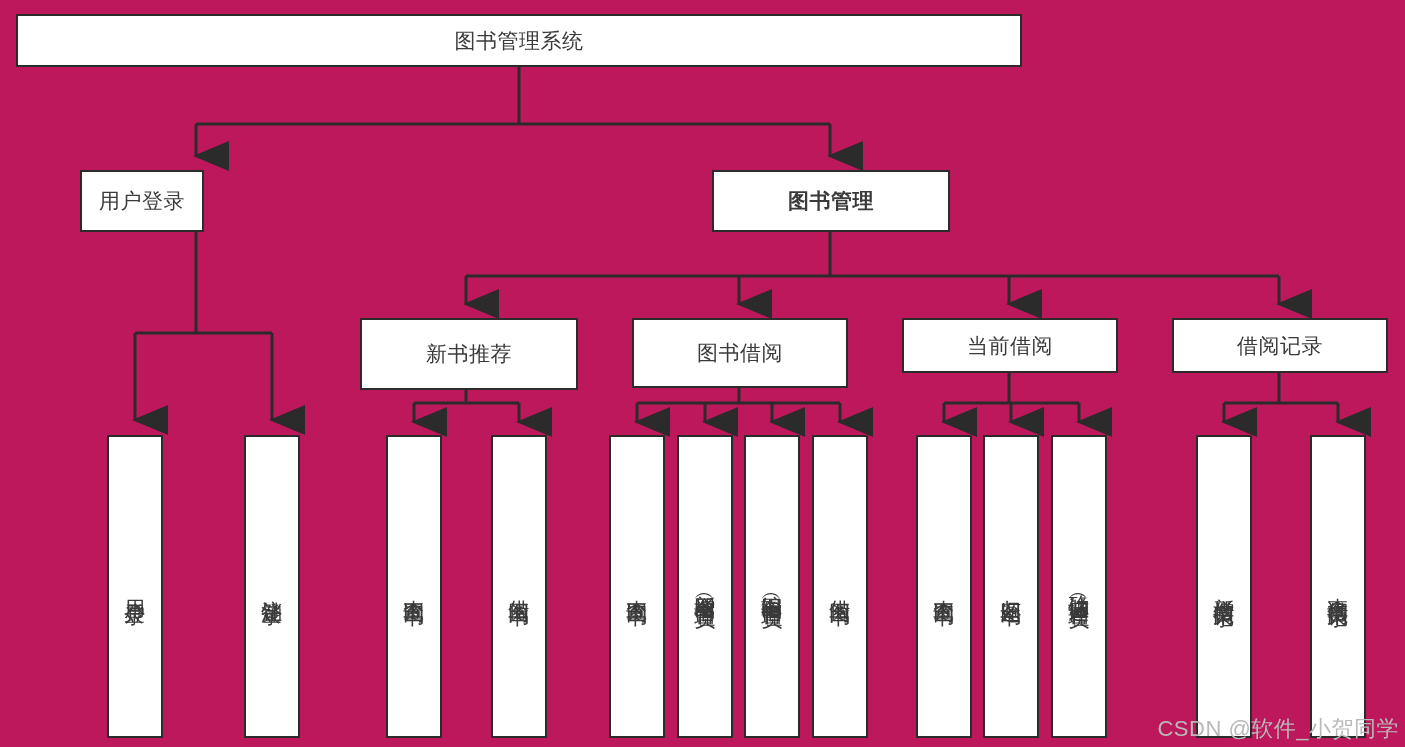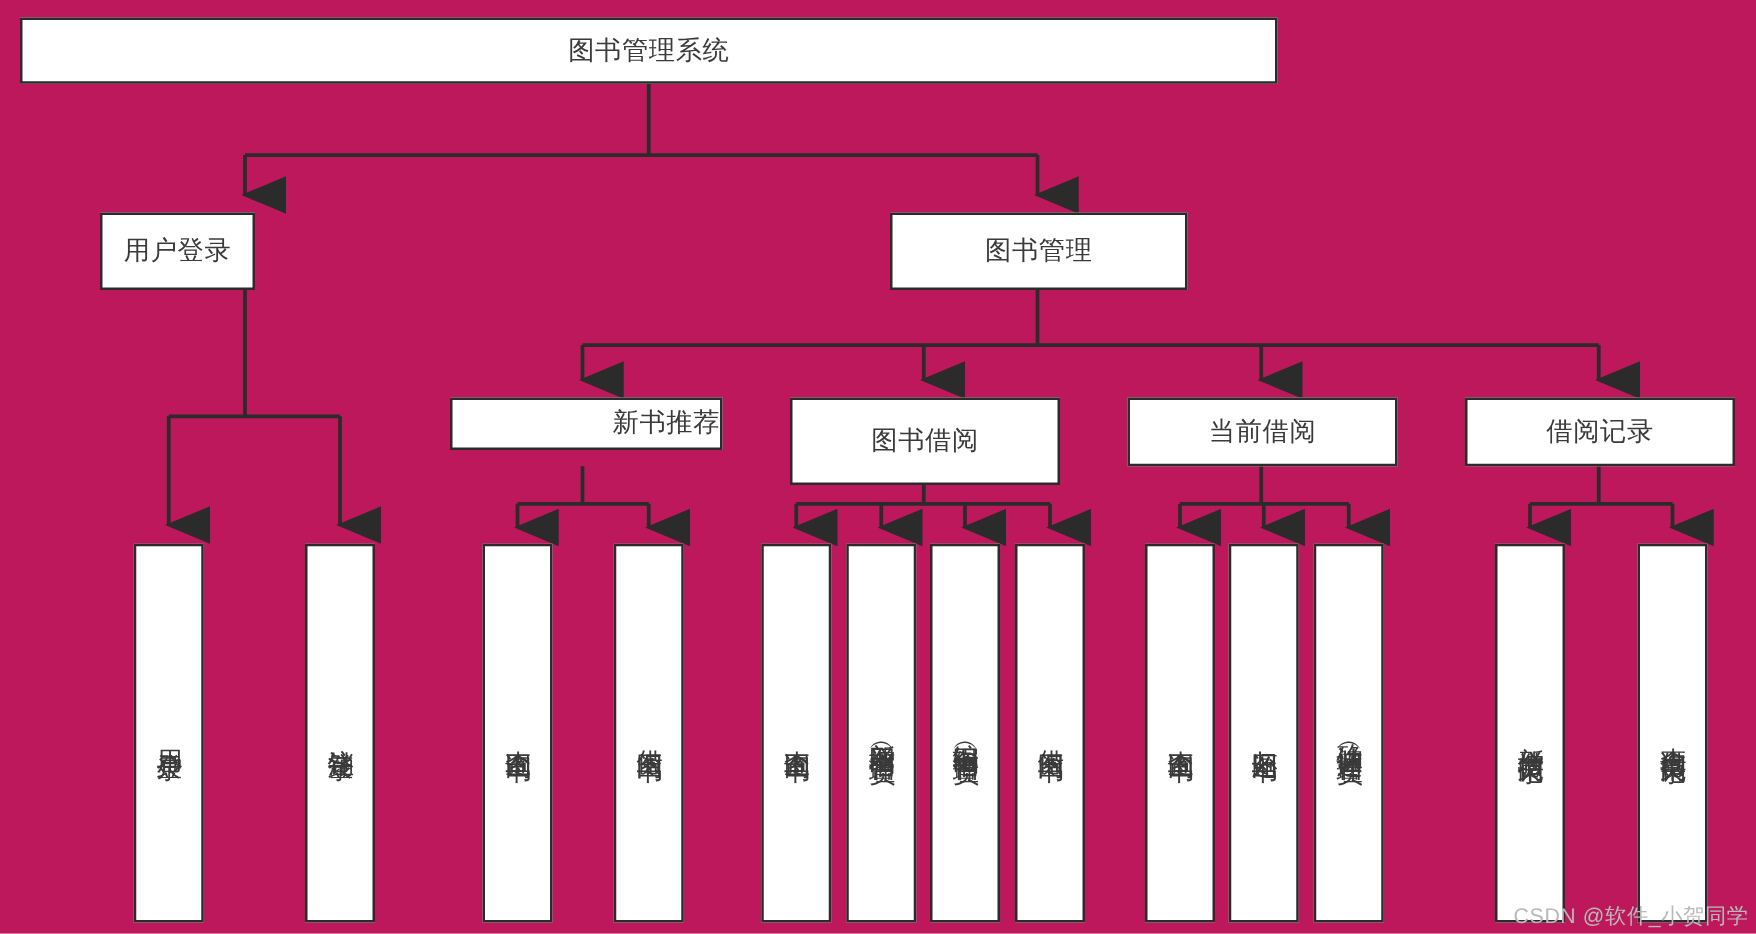--- a/index.html
+++ b/index.html
@@ -59,21 +59,21 @@
     font-size: 21px;
     line-height: 1.22;
     letter-spacing: 2px;
     max-height: 290px;
     text-align: center;
   }
   #watermark {
     position: absolute;
     right: 6px;
     bottom: 3px;
-    font-size: 17px;
+    font-size: 22px;
     color: #b9b9b9;
     white-space: nowrap;
     letter-spacing: 0.5px;
     pointer-events: none;
   }
 </style>
 </head>
 <body>
 
 <div id="diagram-root">
@@ -130,25 +130,25 @@
     </g>
   </svg>
 
   <div class="node horiz" style="left:16px; top:14px; width:1006px; height:53px;">
     <span class="node-label">图书管理系统</span>
   </div>
 
   <div class="node horiz" style="left:80px; top:170px; width:124px; height:62px;">
     <span class="node-label">用户登录</span>
   </div>
-  <div class="node horiz" style="left:712px; top:170px; width:238px; height:62px;">
+  <div class="node horiz" style="left:712px; top:170px; width:238px; height:62px;font-weight:bold;">
     <span class="node-label">图书管理</span>
   </div>
 
-  <div class="node horiz" style="left:360px; top:318px; width:218px; height:42px;justify-content:flex-end;">
+  <div class="node horiz" style="left:360px; top:318px; width:218px; height:72px;">
     <span class="node-label">新书推荐</span>
   </div>
   <div class="node horiz" style="left:632px; top:318px; width:216px; height:70px;">
     <span class="node-label">图书借阅</span>
   </div>
   <div class="node horiz" style="left:1172px; top:318px; width:216px; height:55px;">
     <span class="node-label">借阅记录</span>
   </div>
   <div class="node horiz" style="left:902px; top:318px; width:216px; height:55px;">
     <span class="node-label">当前借阅</span>

